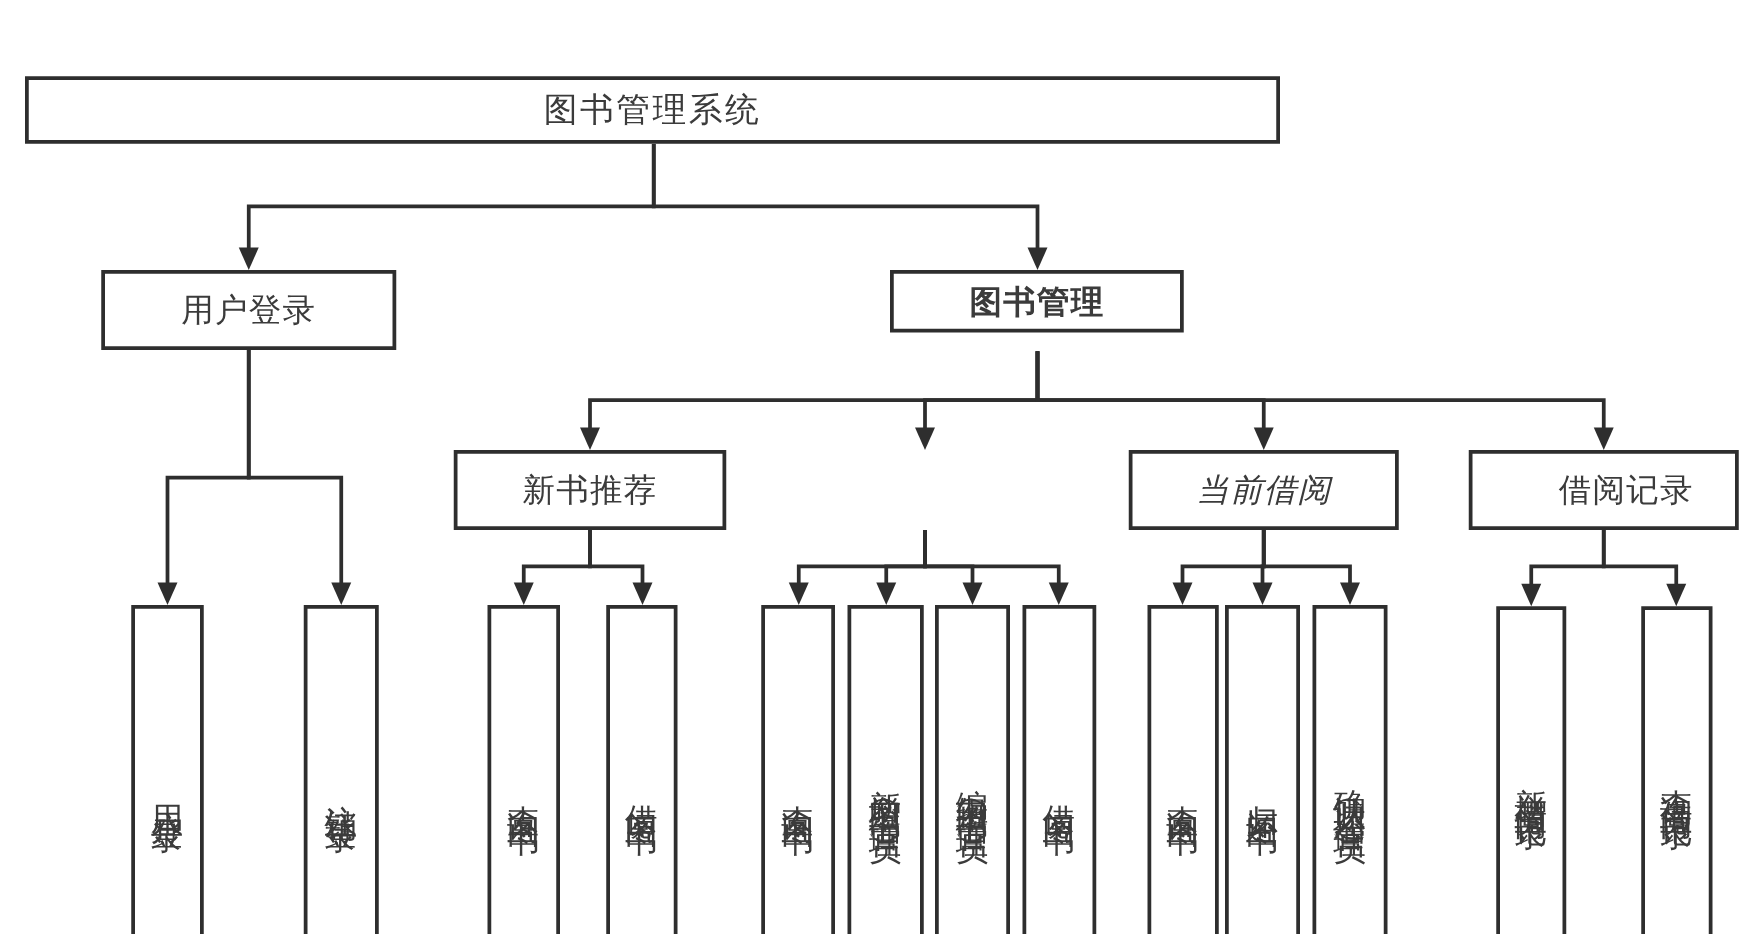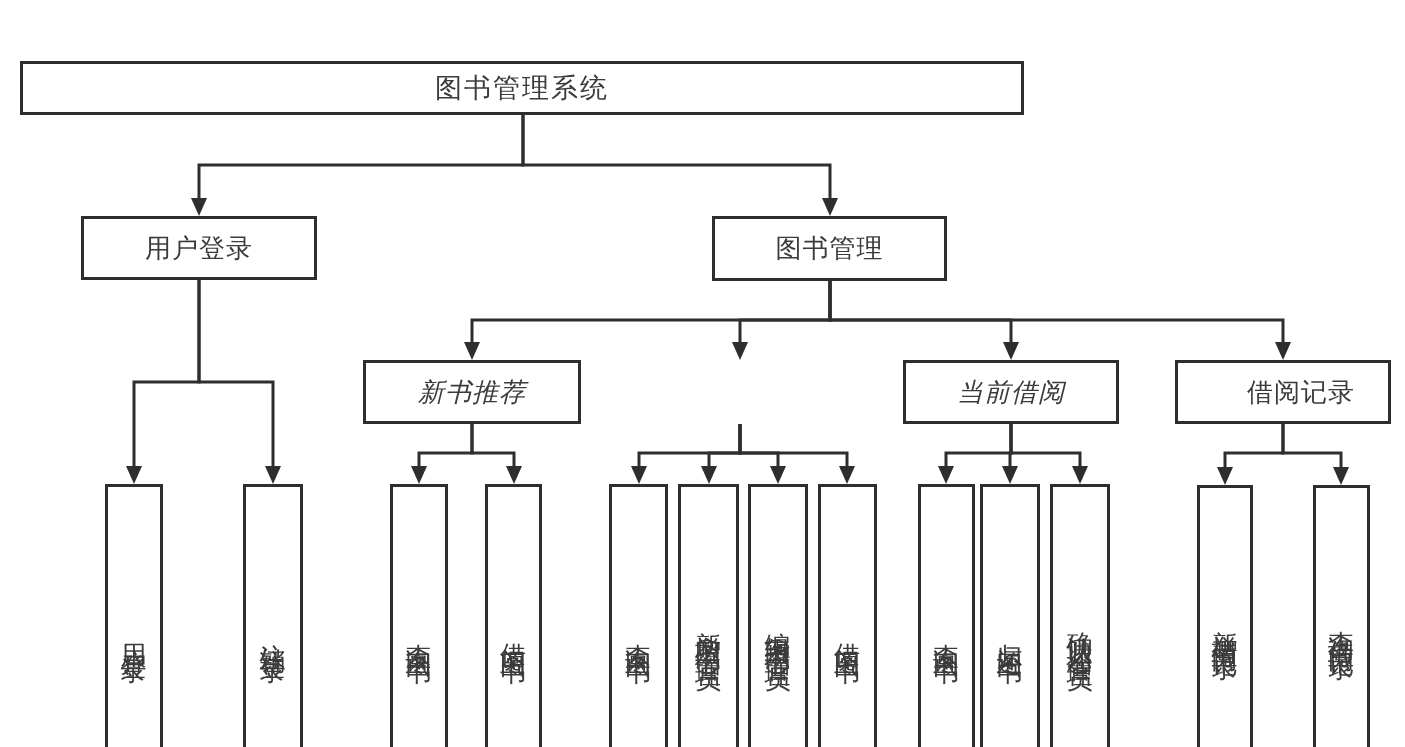--- a/index.html
+++ b/index.html
@@ -79,25 +79,25 @@
     <polygon points="1333,420 1349,420 1341,438"></polygon>
   </svg>
 
   <div class="node root" style="left:20px;top:14px;width:1004px;height:54px;">
     <span class="h-label">图书管理系统</span>
   </div>
 
   <div class="node" style="left:81px;top:169px;width:236px;height:64px;">
     <span class="h-label">用户登录</span>
   </div>
-  <div class="node" style="left:712px;top:169px;width:235px;height:65px;">
+  <div class="node" style="left:712px;top:169px;width:235px;height:50px;font-weight:bold;">
     <span class="h-label">图书管理</span>
   </div>
 
-  <div class="node" style="left:363px;top:313px;width:218px;height:64px;font-style:italic;">
+  <div class="node" style="left:363px;top:313px;width:218px;height:64px;">
     <span class="h-label">新书推荐</span>
   </div>
   <div class="node" style="left:903px;top:313px;width:216px;height:64px;font-style:italic;">
     <span class="h-label">当前借阅</span>
   </div>
   <div class="node" style="left:1175px;top:313px;width:216px;height:64px;padding-left:36px;">
     <span class="h-label">借阅记录</span>
   </div>
 
   <div class="node" style="left:105px;top:437px;width:58px;height:298px;">

